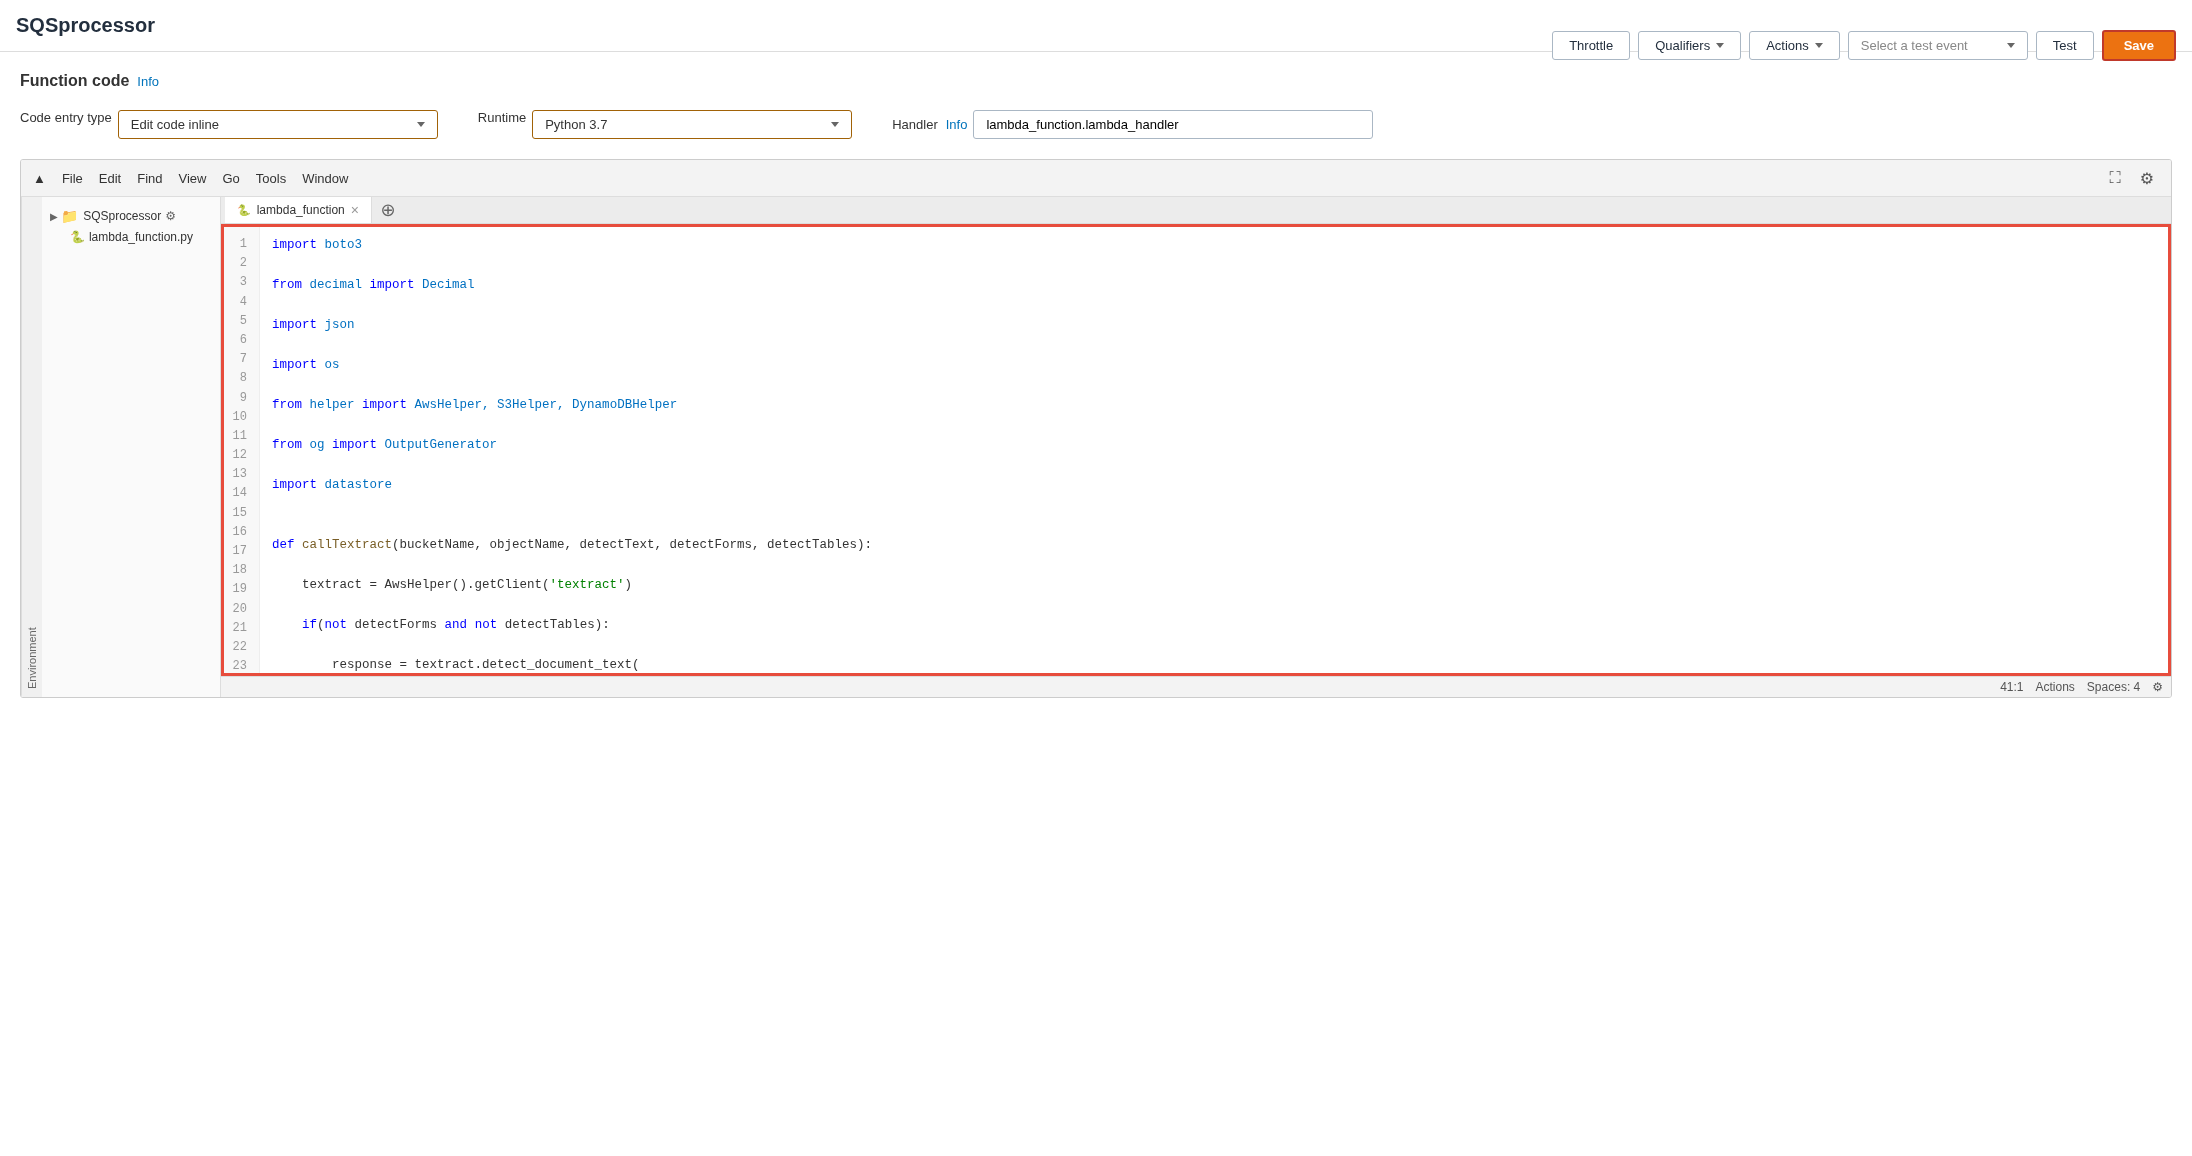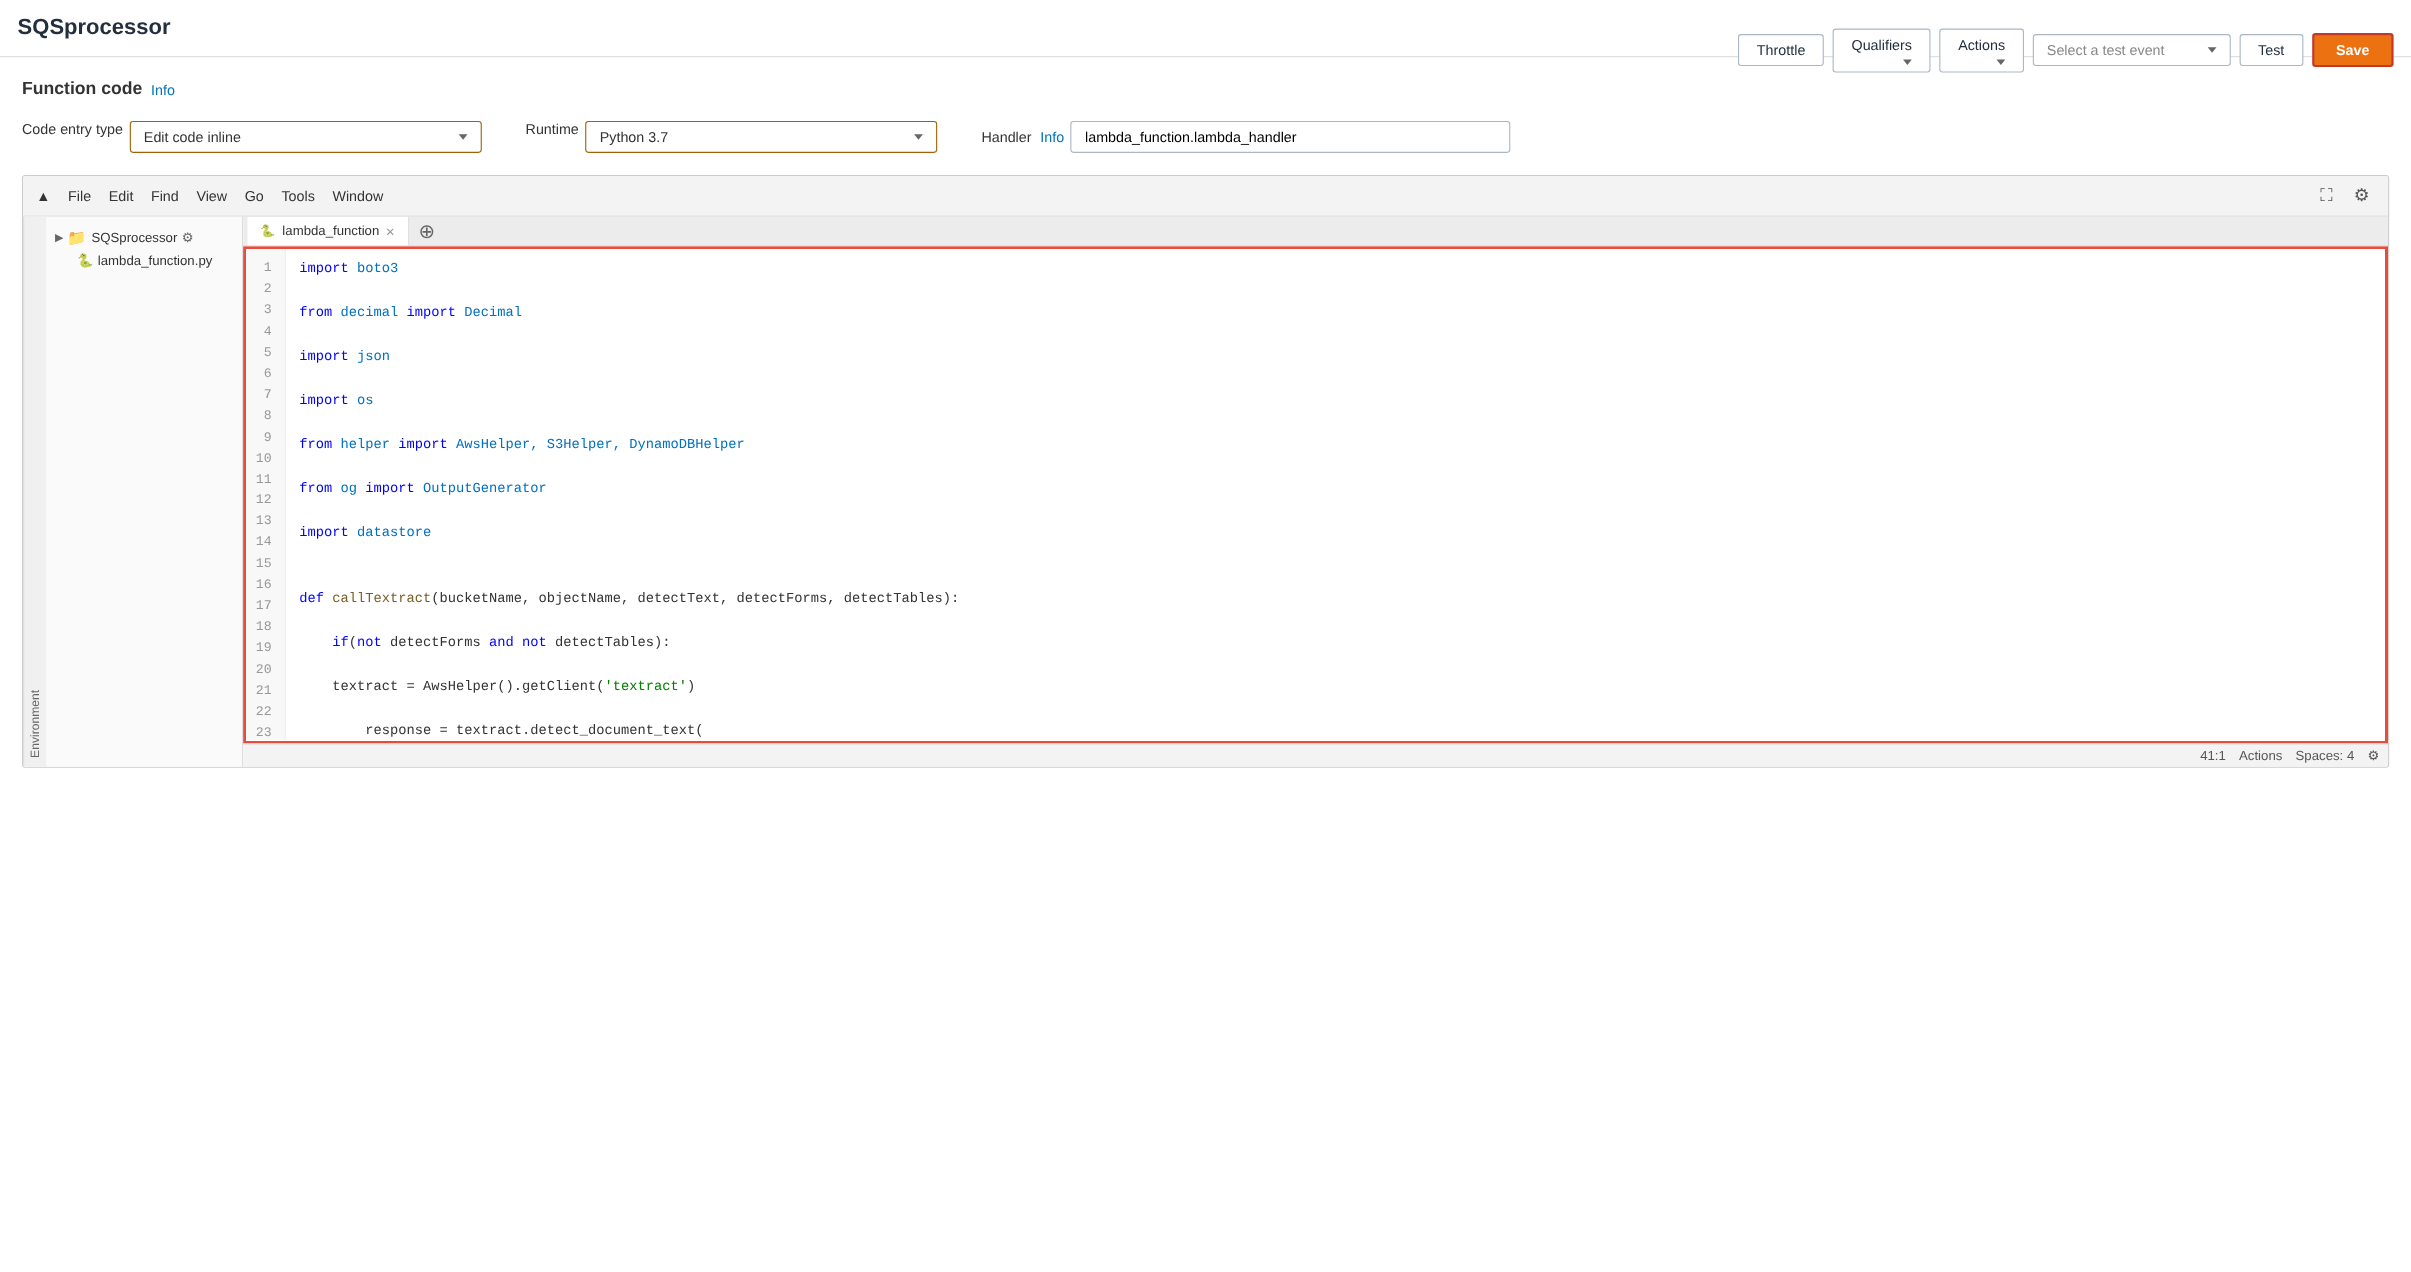--- a/index.html
+++ b/index.html
@@ -37,21 +37,20 @@
       border-radius: 3px;
       background: #fff;
       font-size: 13px;
       cursor: pointer;
       color: #232f3e;
     }
     .btn-with-arrow {
       display: flex;
       align-items: center;
       gap: 6px;
-      flex-direction: column;
     }
     .btn-save {
       background: #ec7211;
       border-color: #ec7211;
       color: #fff;
       font-weight: 600;
       border: 2px solid #c0392b;
       padding: 6px 20px;
     }
     .btn-test {
@@ -467,22 +466,22 @@
           </div>
           <div class="code-content"><span class="code-line"><span class="kw">import</span> <span class="mod">boto3</span></span>
 <span class="code-line"><span class="kw">from</span> <span class="mod">decimal</span> <span class="kw">import</span> <span class="mod">Decimal</span></span>
 <span class="code-line"><span class="kw">import</span> <span class="mod">json</span></span>
 <span class="code-line"><span class="kw">import</span> <span class="mod">os</span></span>
 <span class="code-line"><span class="kw">from</span> <span class="mod">helper</span> <span class="kw">import</span> <span class="mod">AwsHelper, S3Helper, DynamoDBHelper</span></span>
 <span class="code-line"><span class="kw">from</span> <span class="mod">og</span> <span class="kw">import</span> <span class="mod">OutputGenerator</span></span>
 <span class="code-line"><span class="kw">import</span> <span class="mod">datastore</span></span>
 <span class="code-line"></span>
 <span class="code-line"><span class="kw">def</span> <span class="fn">callTextract</span>(bucketName, objectName, detectText, detectForms, detectTables):</span>
+<span class="code-line">    textract = AwsHelper().getClient(<span class="str">'textract'</span>)</span>
 <span class="code-line">    <span class="kw">if</span>(<span class="kw">not</span> detectForms <span class="kw">and</span> <span class="kw">not</span> detectTables):</span>
-<span class="code-line">    textract = AwsHelper().getClient(<span class="str">'textract'</span>)</span>
 <span class="code-line">        response = textract.detect_document_text(</span>
 
 
 
 
 
 
 
 
 

